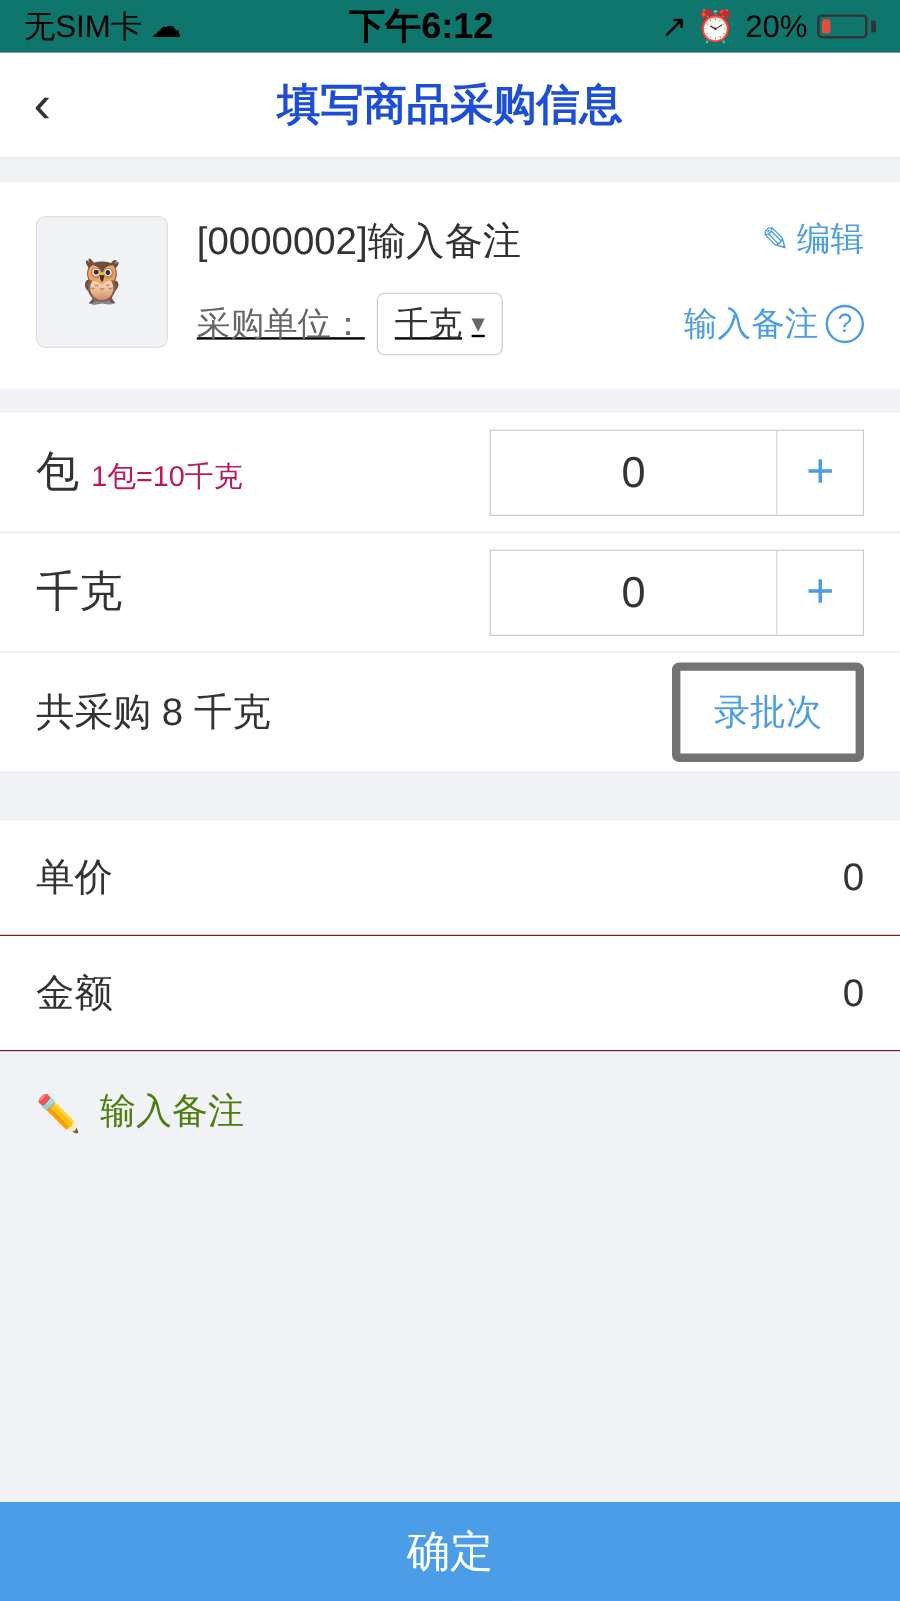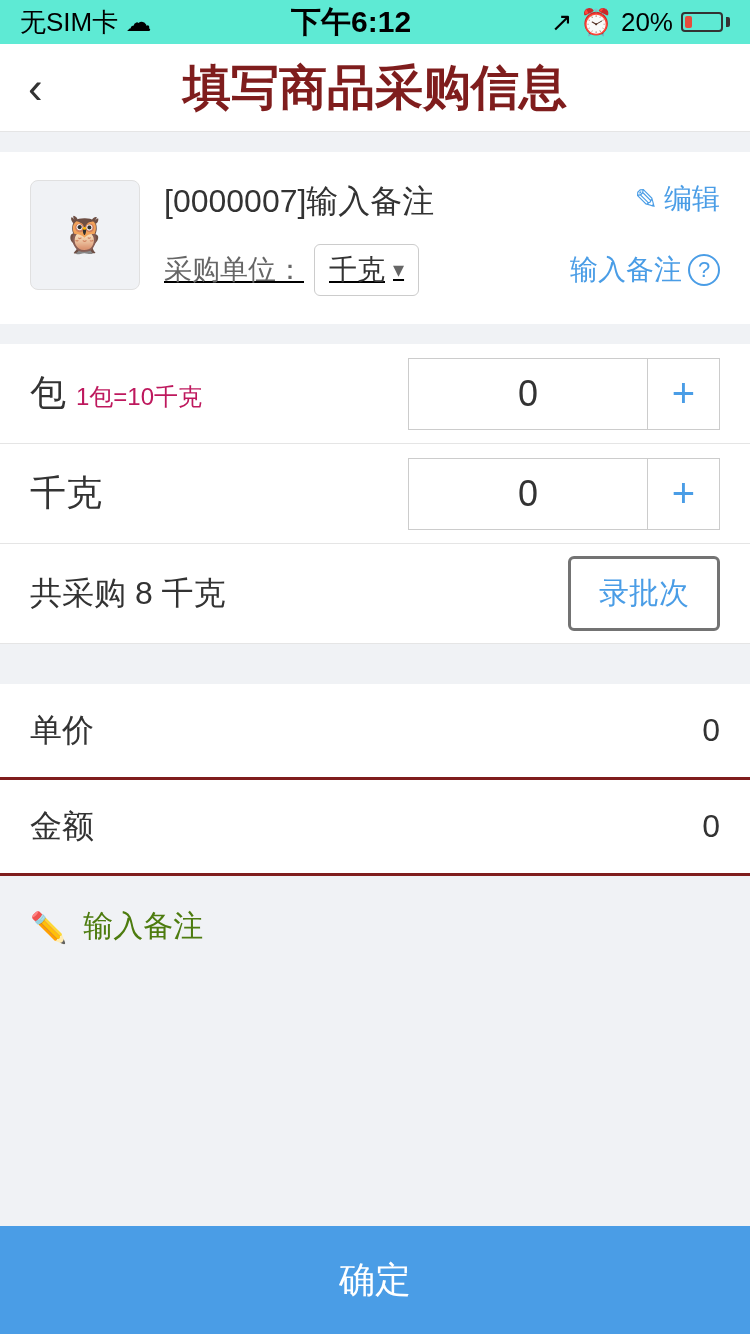--- a/index.html
+++ b/index.html
@@ -9,21 +9,21 @@
       min-height: 1334px;
       font-family: -apple-system, "PingFang SC", "Helvetica Neue", Arial, sans-serif;
       background: #f0f2f5;
       font-size: 32px;
     }
 
     
     .status-bar {
       width: 750px;
       height: 44px;
-      background: #5eead4;
+      background: #0f766e;
       display: flex;
       align-items: center;
       justify-content: space-between;
       padding: 0 20px;
       font-size: 26px;
       font-weight: 500;
     }
     .status-left { display: flex; align-items: center; gap: 10px; }
     .status-center { font-size: 30px; font-weight: 600; }
     .status-right { display: flex; align-items: center; gap: 8px; font-size: 26px; }
@@ -66,23 +66,23 @@
       position: relative;
     }
     .nav-back {
       position: absolute;
       left: 28px;
       font-size: 44px;
       color: #333;
       cursor: pointer;
     }
     .nav-title {
-      font-size: 48px;
+      font-size: 36px;
       font-weight: 600;
-      color: #7f1d1d;
+      color: #1d4ed8;
     }
 
     
     .divider-thick {
       width: 750px;
       height: 20px;
       background: #f0f2f5;
     }
 
     
@@ -231,41 +231,41 @@
       padding: 0 30px;
       height: 100px;
       background: #fff;
       border-bottom: 1px solid #e5e5e5;
     }
     .summary-text {
       font-size: 32px;
       color: #333;
     }
     .record-btn {
-      border: 3px solid #737373;
+      border: 7px solid #737373;
       border-radius: 6px;
       padding: 14px 28px;
       font-size: 30px;
       color: #4a9de6;
       background: #fff;
       cursor: pointer;
     }
 
     
     .price-section {
       background: #fff;
       margin-top: 20px;
     }
     .price-row {
       display: flex;
       align-items: center;
       justify-content: space-between;
       padding: 0 30px;
       height: 96px;
-      border-bottom: 3px solid #7f1d1d;
+      border-bottom: 1px solid #7f1d1d;
     }
     .price-label {
       font-size: 32px;
       color: #333;
     }
     .price-value {
       font-size: 32px;
       color: #333;
     }
 
@@ -289,21 +289,21 @@
       font-size: 30px;
       color: #4d7c0f;
     }
 
     
     .confirm-btn {
       position: fixed;
       bottom: 0;
       left: 0;
       width: 750px;
-      height: 108px;
+      height: 82px;
       background: #4a9de6;
       display: flex;
       align-items: center;
       justify-content: center;
       font-size: 36px;
       color: #fff;
       font-weight: 500;
       cursor: pointer;
       border: none;
       outline: none;
@@ -343,21 +343,21 @@
 
   <div class="divider-thick"></div>
 
   <div class="product-card">
     <div class="product-image">
       <span>🦉</span>
     </div>
     <div class="product-info">
       <div class="product-header">
         <div class="product-name">
-          <span>[0000007]</span><span>输入备注</span>
+          <span>[0000002]</span><span>输入备注</span>
         </div>
         <div class="product-edit">
           <span>✎</span>
           <span>编辑</span>
         </div>
       </div>
       <div class="product-unit-row">
         <div style="display:flex;align-items:center;gap:10px;text-decoration:underline;">
           <span class="unit-label">采购单位：</span>
           <div class="unit-select">

